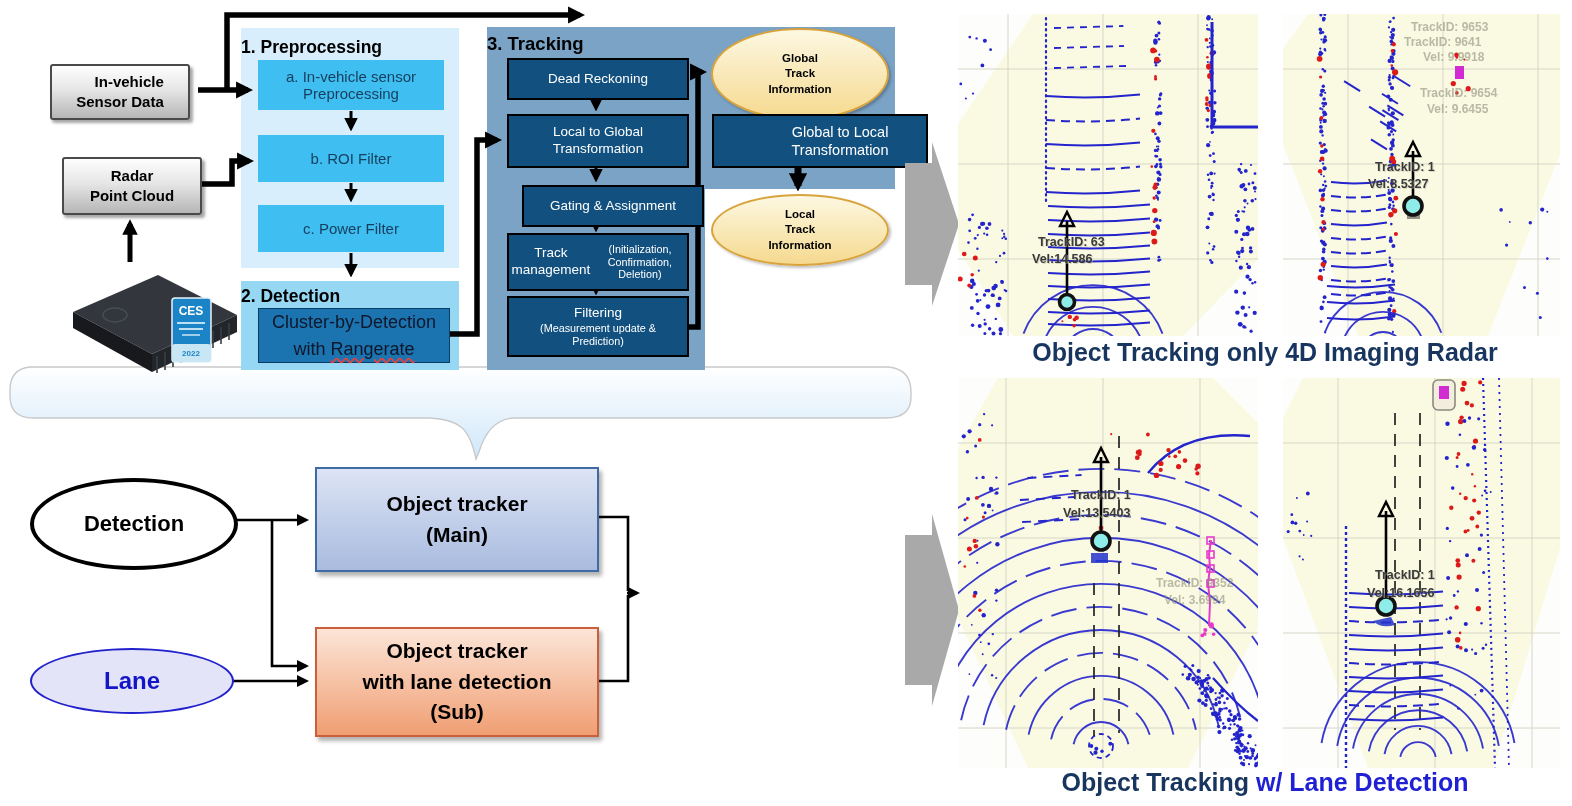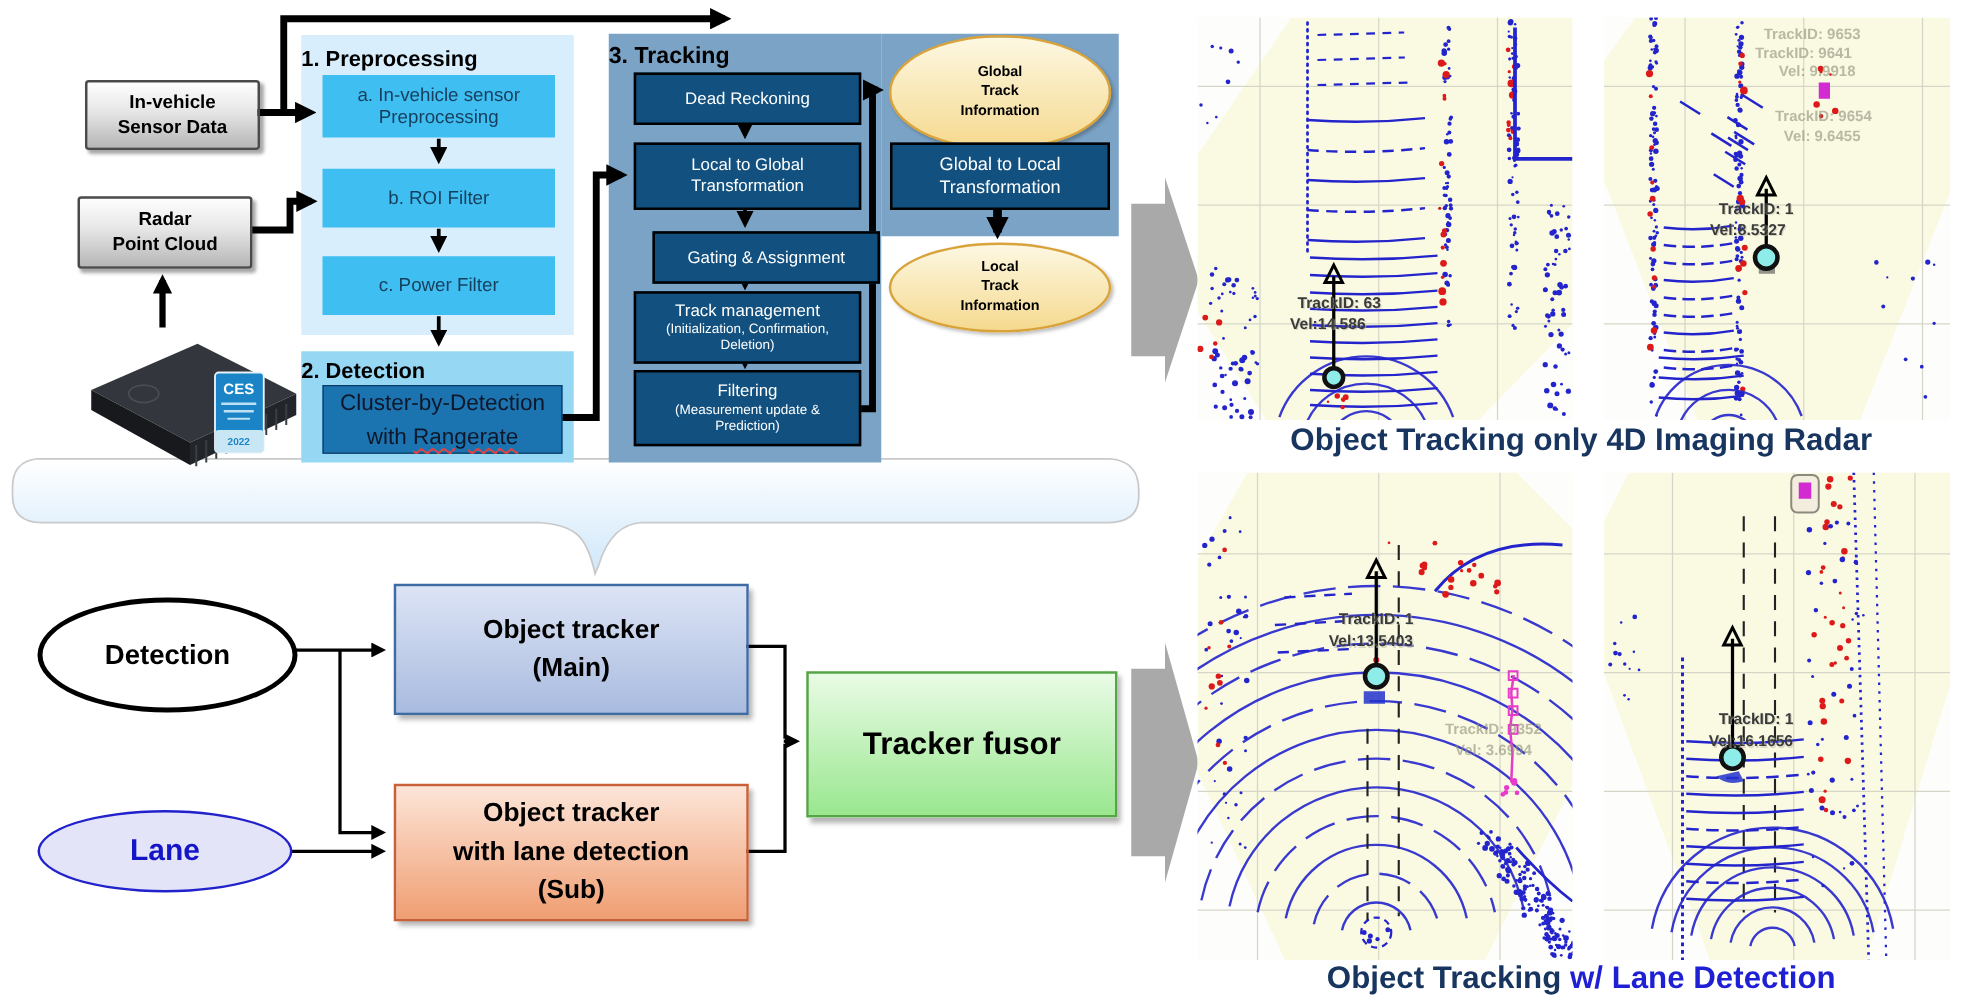--- a/index.html
+++ b/index.html
@@ -102,21 +102,21 @@
     <path d="M596 288 V292" stroke="#000" stroke-width="3" fill="none" marker-end="url(#ahs)"></path>
 
     <path d="M230 520 H306" stroke="#000" stroke-width="2.6" fill="none" marker-end="url(#ahs)"></path>
     <path d="M272 520 V666 H306" stroke="#000" stroke-width="2.6" fill="none" marker-end="url(#ahs)"></path>
     <path d="M231 681 H306" stroke="#000" stroke-width="2.6" fill="none" marker-end="url(#ahs)"></path>
     <path d="M595 517 H628 V591" stroke="#000" stroke-width="2.6" fill="none"></path>
     <path d="M595 681 H628 V595" stroke="#000" stroke-width="2.6" fill="none"></path>
     <path d="M627 593 H637" stroke="#000" stroke-width="2.6" fill="none" marker-end="url(#ahs)"></path>
   </svg>
 
-  <div class="abs graybox ctr pre" style="left:68px;top:64px;width:136px;height:52px;">In-vehicle
+  <div class="abs graybox ctr pre" style="left:50px;top:64px;width:136px;height:52px;text-align:right;">In-vehicle
 Sensor Data</div>
   <div class="abs graybox ctr pre" style="left:62px;top:157px;width:136px;height:54px;">Radar
 Point Cloud</div>
 
   <svg class="abs" style="left:53px;top:260px;" width="200" height="125" viewBox="0 0 200 125">
     <polygon points="20,52 105,15 184,55 99,94" fill="#33373D"></polygon>
     <polygon points="20,52 20,68 99,112 99,94" fill="#17191D"></polygon>
     <polygon points="184,55 184,72 99,112 99,94" fill="#22252A"></polygon>
     <g stroke="#3A3F46" stroke-width="1.6">
       <line x1="104" y1="96" x2="104" y2="113"></line>
@@ -149,48 +149,47 @@
 
   <div class="abs clusterbox ctr" style="left:258px;top:308px;width:190px;height:53px;flex-direction:column;">
     <span>Cluster-by-Detection</span>
     <span><span>with </span><span class="wavy">Rangerate</span></span>
   </div>
 
   <div class="abs navybox ctr pre" style="left:507px;top:58px;width:178px;height:38px;">Dead Reckoning</div>
   <div class="abs navybox ctr pre" style="left:507px;top:114px;width:178px;height:50px;">Local to Global
 Transformation</div>
   <div class="abs navybox ctr pre" style="left:522px;top:185px;width:178px;height:38px;">Gating &amp; Assignment</div>
-  <div class="abs navybox ctr" style="left:507px;top:233px;width:178px;height:54px;flex-direction:column;">
+  <div class="abs navybox ctr" style="left:507px;top:233px;width:178px;height:54px;flex-direction:row;">
     <span>Track management</span>
     <span class="sub pre">(Initialization, Confirmation,
 Deletion)</span>
   </div>
   <div class="abs navybox ctr" style="left:507px;top:296px;width:178px;height:57px;flex-direction:column;">
     <span>Filtering</span>
     <span class="sub pre">(Measurement update &amp;
 Prediction)</span>
   </div>
 
   <div class="abs ellipse cream ctr pre" style="left:711px;top:28px;width:174px;height:88px;">Global
 Track
 Information</div>
-  <div class="abs navybox ctr pre" style="left:712px;top:114px;width:172px;height:50px;font-size:14.5px;">Global to Local
+  <div class="abs navybox ctr pre" style="left:712px;top:114px;width:172px;height:50px;font-size:14.5px;padding-left:40px;">Global to Local
 Transformation</div>
   <div class="abs ellipse cream ctr pre" style="left:711px;top:194px;width:174px;height:68px;">Local
 Track
 Information</div>
 
   <div class="abs ellipse det-ell ctr" style="left:30px;top:478px;width:200px;height:84px;">Detection</div>
   <div class="abs ellipse lane-ell ctr" style="left:30px;top:648px;width:200px;height:62px;">Lane</div>
   <div class="abs mainbox ctr pre" style="left:315px;top:467px;width:280px;height:101px;">Object tracker
 (Main)</div>
   <div class="abs subbox ctr pre" style="left:315px;top:627px;width:280px;height:106px;">Object tracker
 with lane detection
 (Sub)</div>
-  <div class="abs fusorbox ctr" style="left:645px;top:537px;width:245px;height:113px;">Tracker fusor</div>
 
   <svg class="abs" style="left:900px;top:130px;" width="66" height="590" viewBox="0 0 66 590">
     <polygon points="5,33 32,33 32,12 59,94 32,176 32,155 5,155" fill="#A9A9A9"></polygon>
     <polygon points="5,405 32,405 32,384 59,480 32,576 32,555 5,555" fill="#A9A9A9"></polygon>
   </svg>
 
   <div class="panel" id="p1" style="left:958px;top:14px;width:300px;height:322px;">
     <svg width="300" height="322" viewBox="0 0 300 322">
         <rect x="0" y="0" width="300" height="322" fill="#FAFAE3"></rect>
         <polygon points="0,0 75,0 0,110" fill="#FDFDFB"></polygon>

